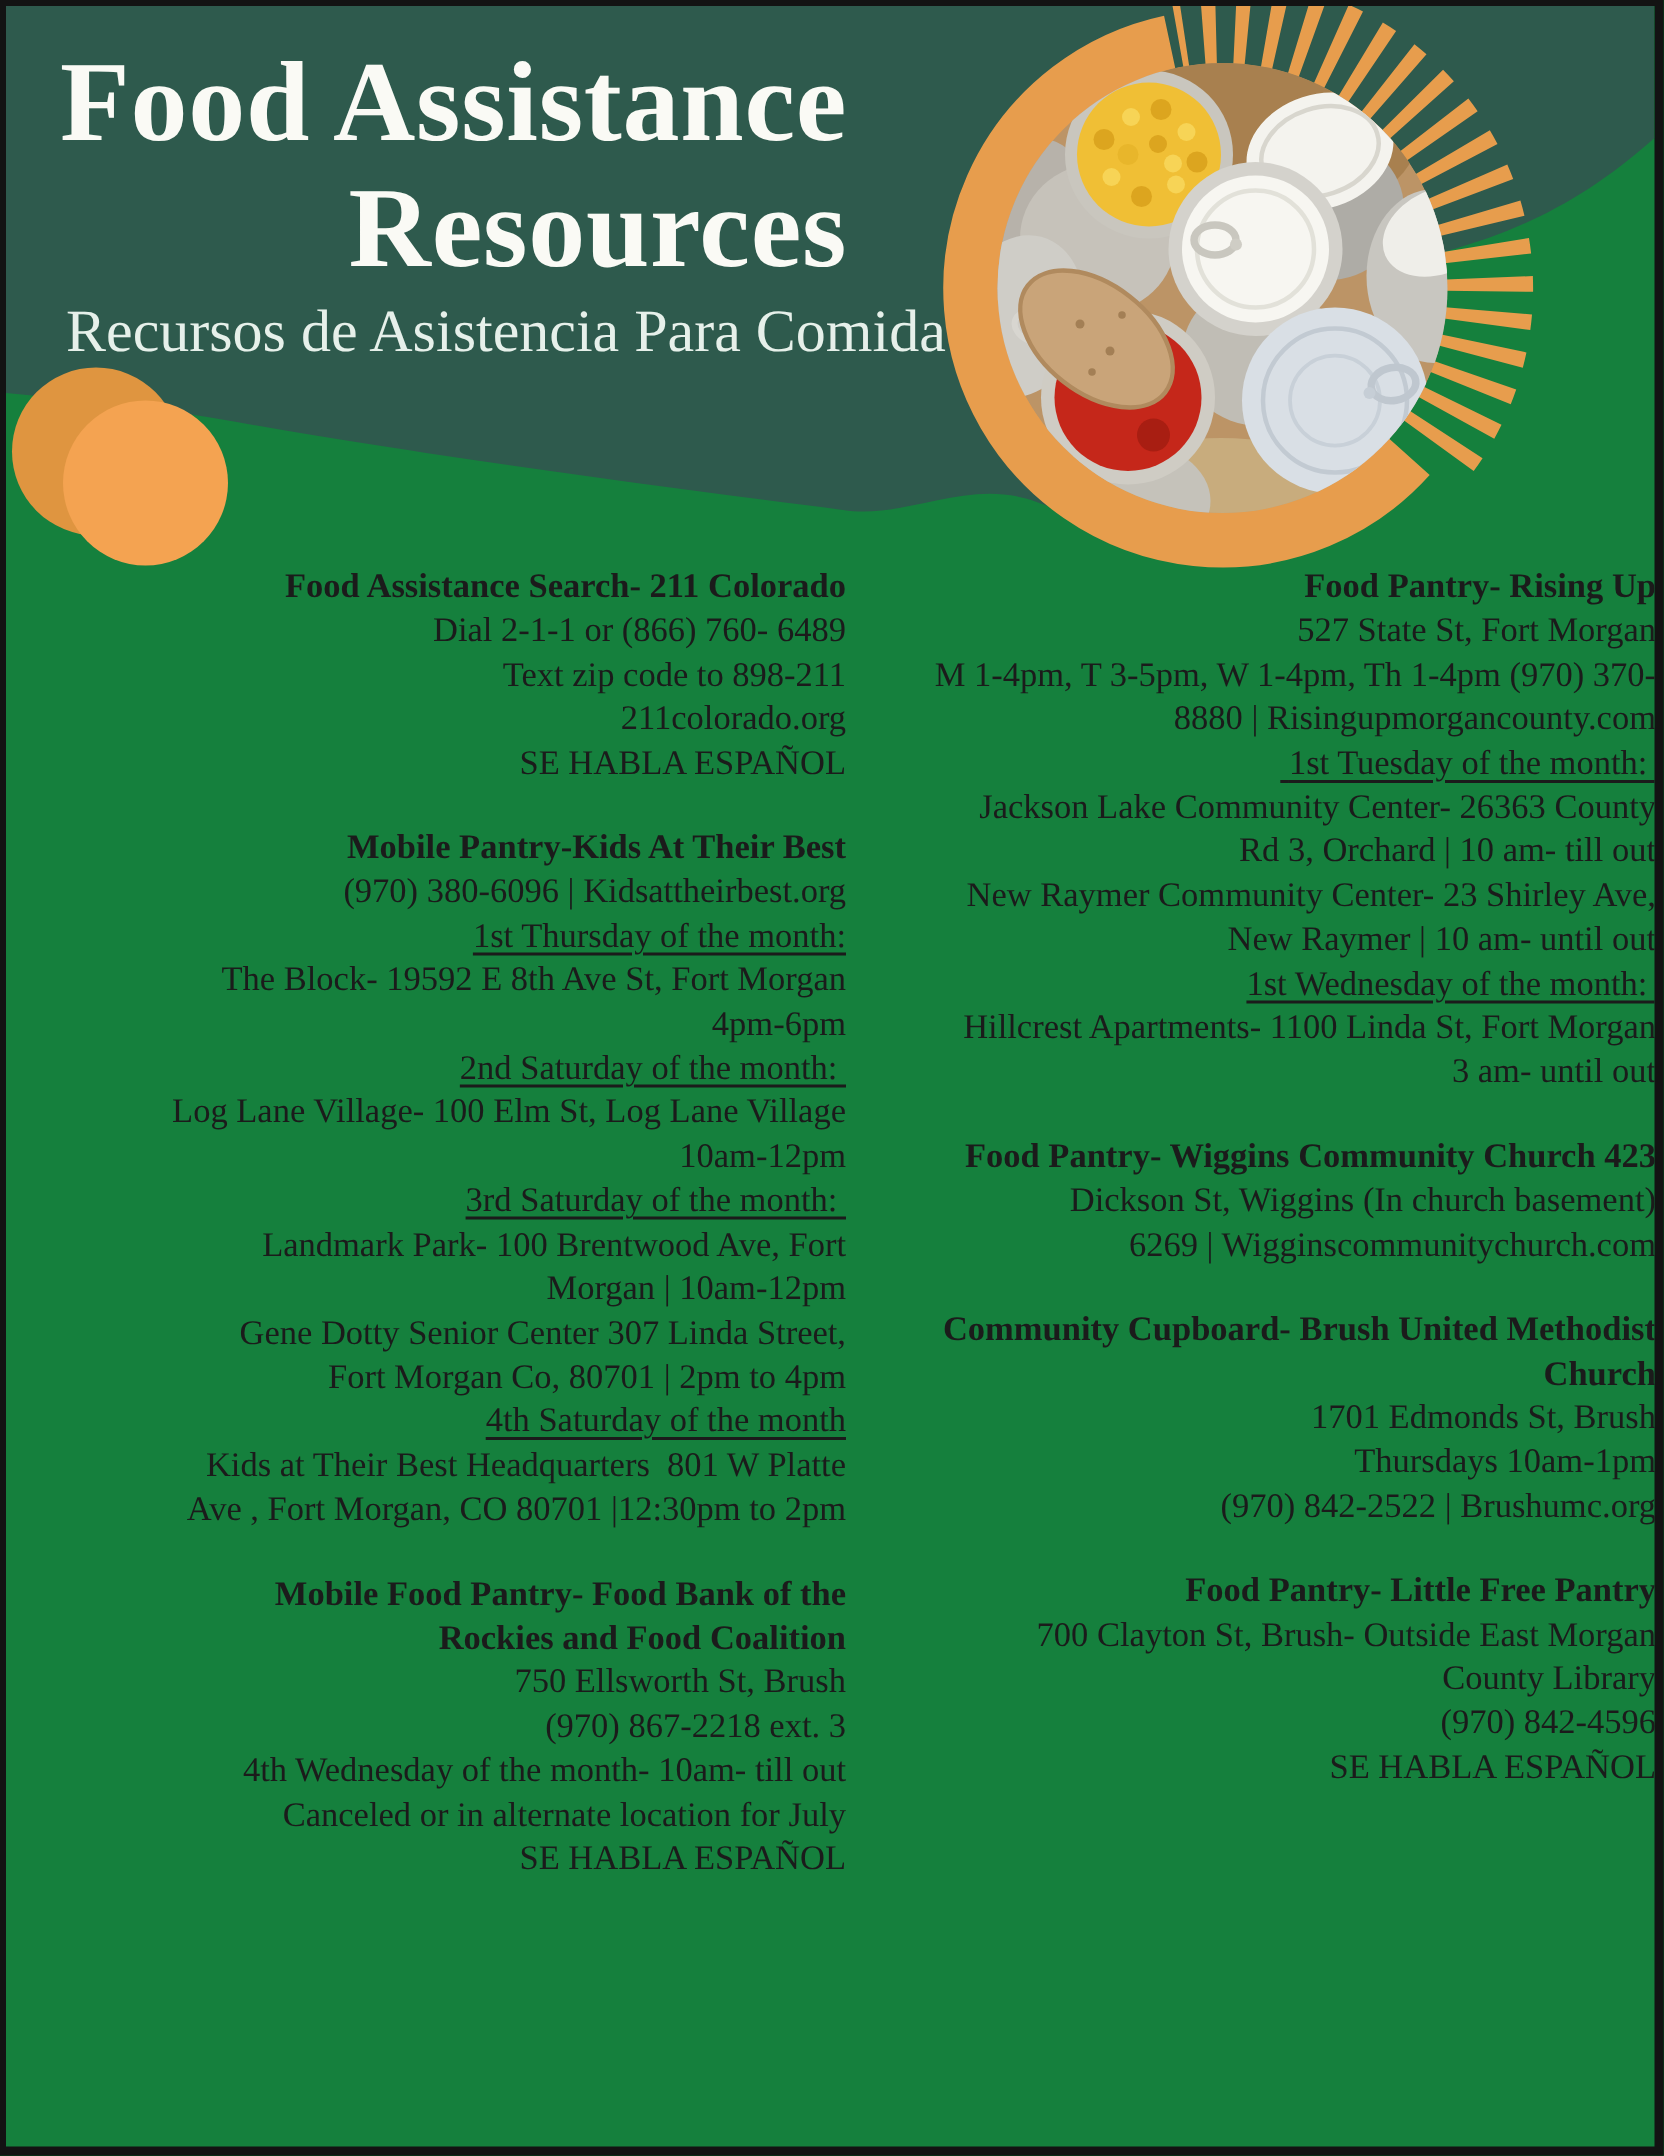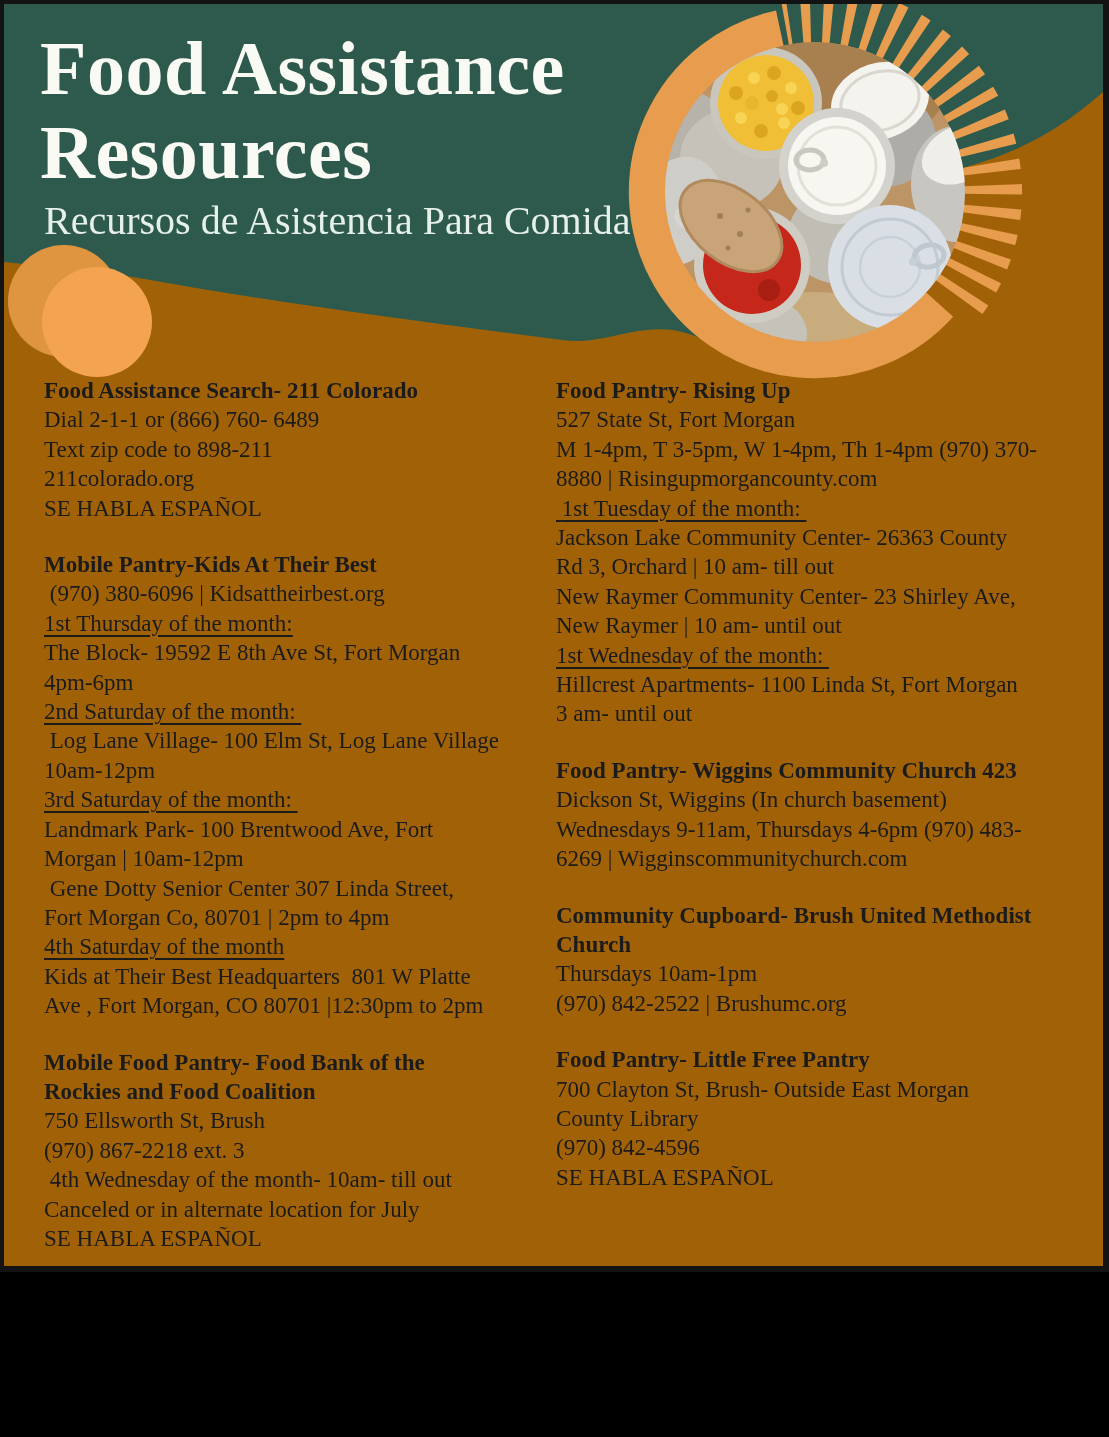--- a/index.html
+++ b/index.html
@@ -7,28 +7,29 @@
     --orange:#E79D4D;
     --orange-bright:#F4A351;
     --orange-dark:#DF9540;
     --ink:#1B1B1B;
     --title-white:#FAFAF5;
     --subtitle-mint:#E6F0EA;
   }
   html,body{margin:0;padding:0;background:#000;}
   .sheet{
     position:relative;
-    width:1109px;height:1272px;
+    width:1109px;height:1437px;
     box-sizing:border-box;
-    background:#a16207;
+    background:#15803d;
     border:4px solid #131313;
     border-right-width:6px;
     border-bottom-width:6px;
     overflow:hidden;
     font-family:"Liberation Serif",serif;
+    text-align:right;
   }
   .header-art{position:absolute;left:0;top:0;}
   .title{
     position:absolute;left:36px;top:22px;
     color:var(--title-white);
     font-family:"Liberation Serif",serif;
     font-weight:bold;
     font-size:76px;line-height:84px;
     letter-spacing:0.5px;
     white-space:nowrap;
@@ -213,26 +214,26 @@
         <div class="line">Rd 3, Orchard | 10 am- till out</div>
         <div class="line">New Raymer Community Center- 23 Shirley Ave,</div>
         <div class="line">New Raymer | 10 am- until out</div>
         <div class="line underline">1st Wednesday of the month: </div>
         <div class="line">Hillcrest Apartments- 1100 Linda St, Fort Morgan</div>
         <div class="line">3 am- until out</div>
       </div>
       <div class="section">
         <div class="heading">Food Pantry- Wiggins Community Church 423</div>
         <div class="line">Dickson St, Wiggins (In church basement)</div>
-        <div class="line">Wednesdays 9-11am, Thursdays 4-6pm (970) 483-</div>
         <div class="line">6269 | Wigginscommunitychurch.com</div>
       </div>
       <div class="section">
         <div class="heading">Community Cupboard- Brush United Methodist</div>
         <div class="heading">Church</div>
+        <div class="line">1701 Edmonds St, Brush</div>
         <div class="line">Thursdays 10am-1pm</div>
         <div class="line">(970) 842-2522 | Brushumc.org</div>
       </div>
       <div class="section">
         <div class="heading">Food Pantry- Little Free Pantry</div>
         <div class="line">700 Clayton St, Brush- Outside East Morgan</div>
         <div class="line">County Library</div>
         <div class="line">(970) 842-4596</div>
         <div class="line">SE HABLA ESPAÑOL</div>
       </div>

